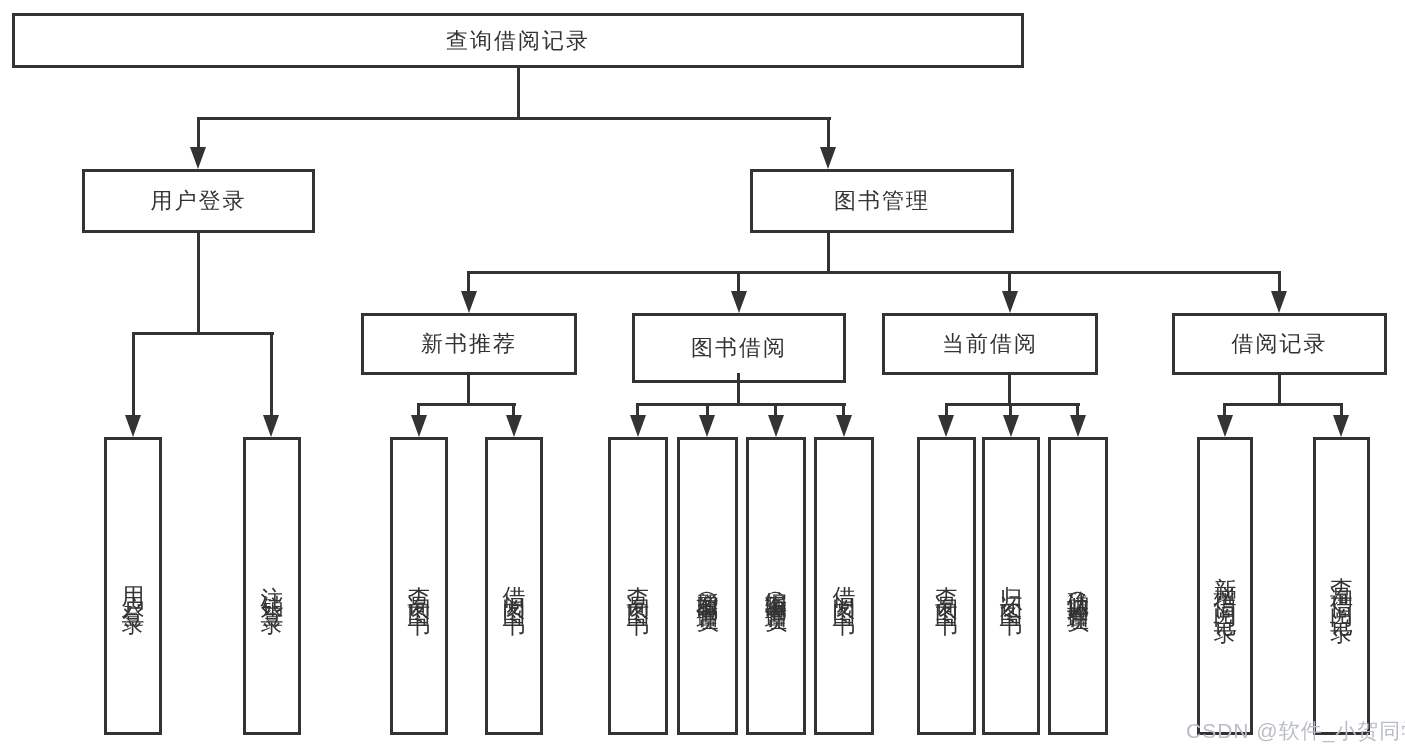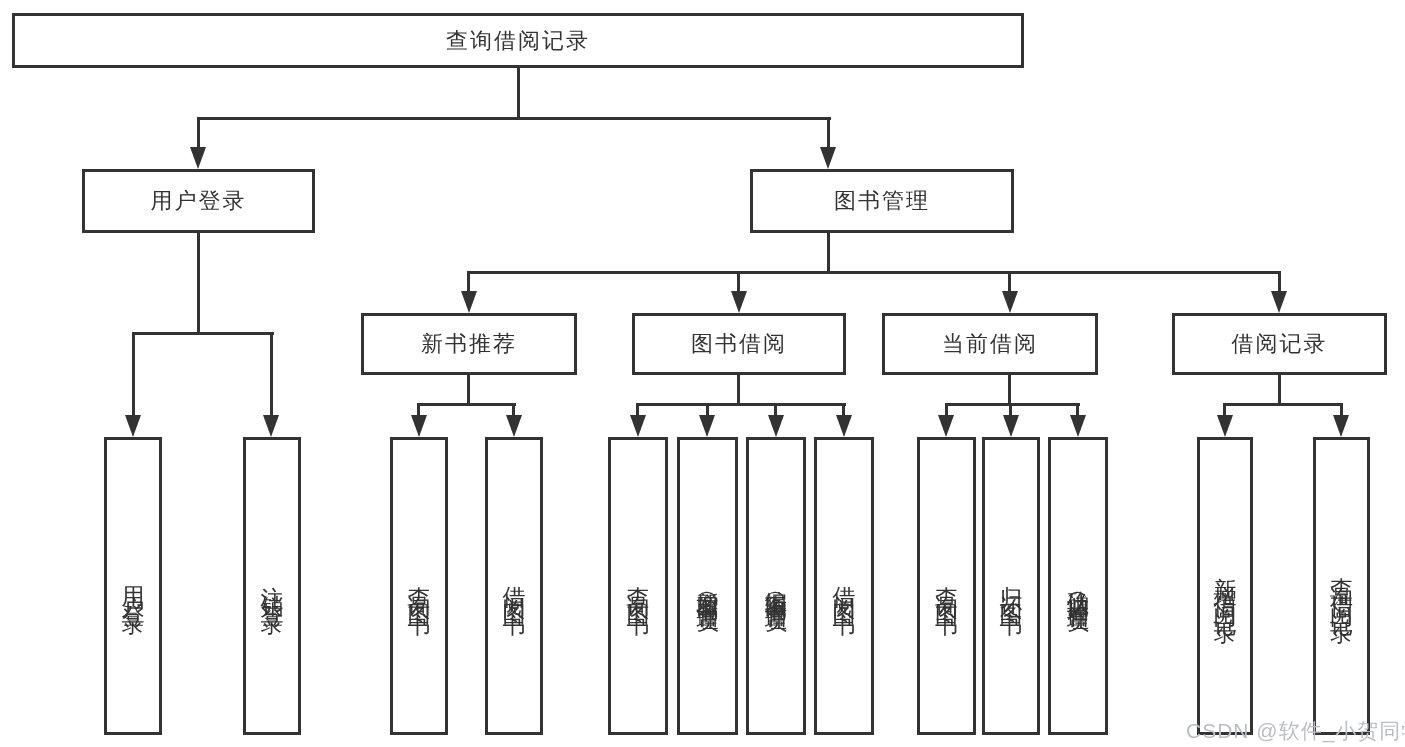--- a/index.html
+++ b/index.html
@@ -66,21 +66,21 @@
   <div class="ln" style="left:1008px;top:271px;width:3px;height:23px"></div>
   <div class="ln" style="left:1278px;top:271px;width:3px;height:23px"></div>
   <div class="arr" style="left:461px;top:291px"></div>
   <div class="arr" style="left:731px;top:291px"></div>
   <div class="arr" style="left:1002px;top:291px"></div>
   <div class="arr" style="left:1271px;top:291px"></div>
 
   <div class="box" style="left:361px;top:313px;width:216px;height:62px">
     <span class="lbl">新书推荐</span>
   </div>
-  <div class="box" style="left:632px;top:313px;width:214px;height:62px">
+  <div class="box" style="left:632px;top:313px;width:214px;height:70px">
     <span class="lbl">图书借阅</span>
   </div>
   <div class="box" style="left:882px;top:313px;width:216px;height:62px">
     <span class="lbl">当前借阅</span>
   </div>
   <div class="box" style="left:1172px;top:313px;width:215px;height:62px">
     <span class="lbl">借阅记录</span>
   </div>
 
   <div class="ln" style="left:467px;top:373px;width:3px;height:33px"></div>

